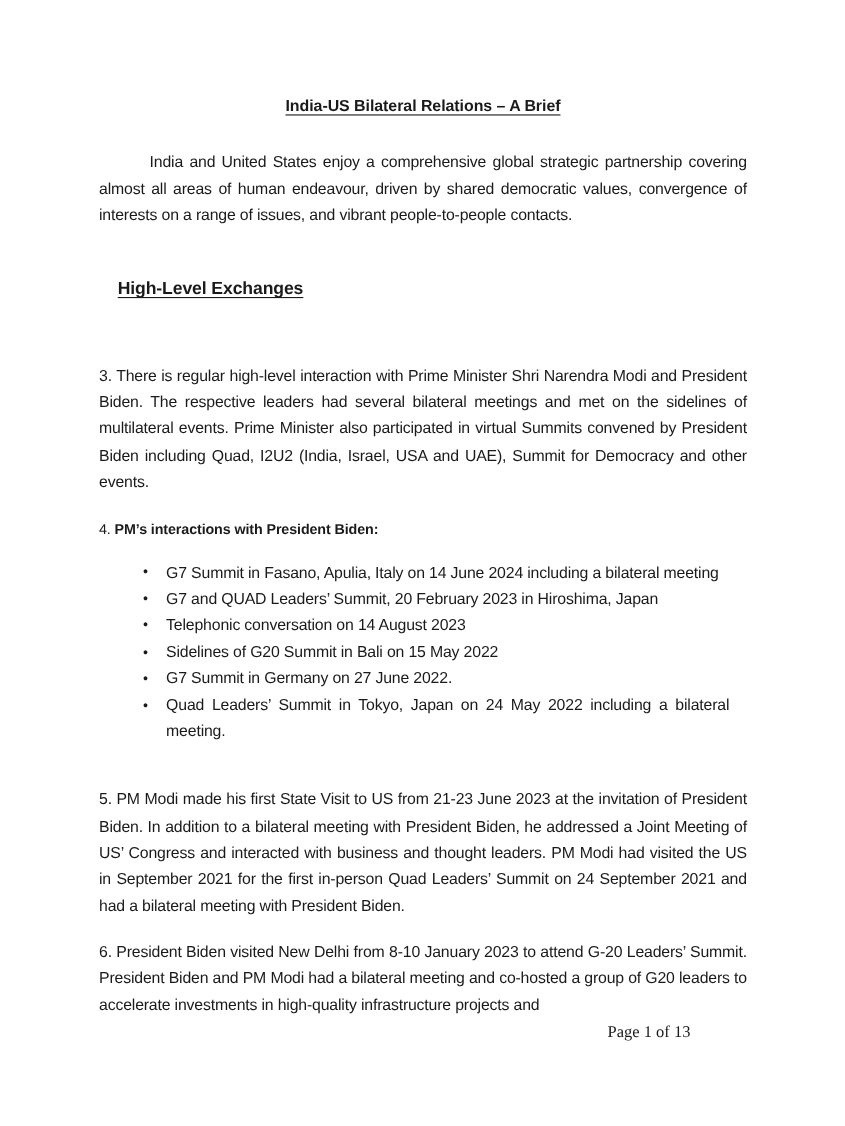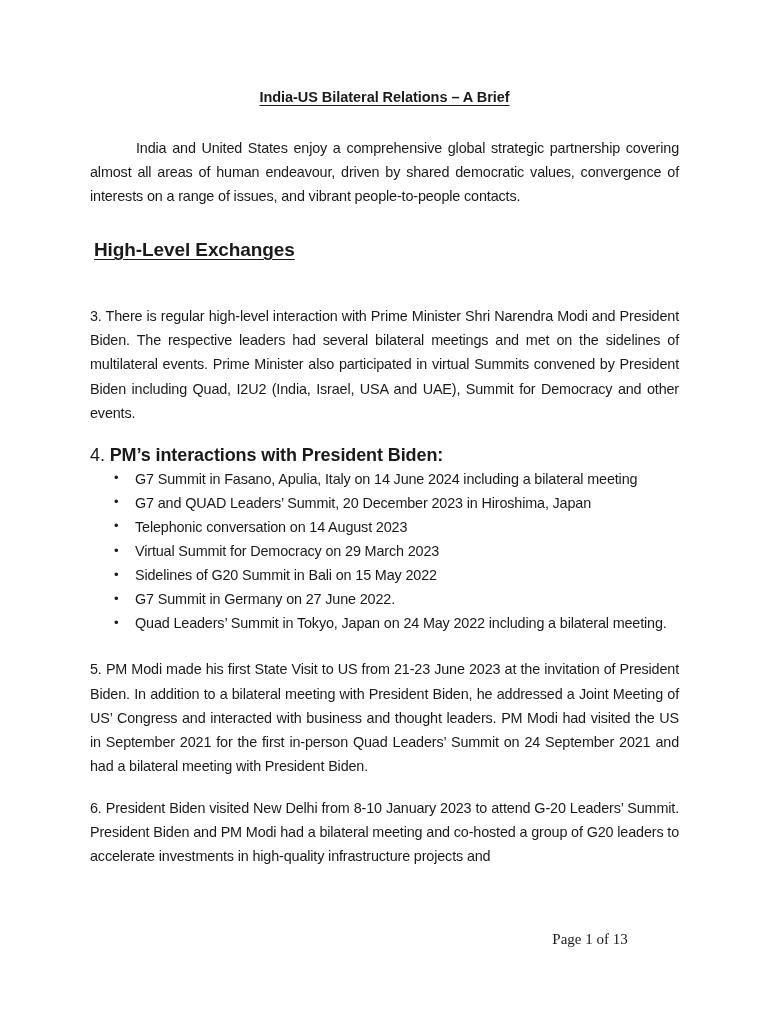--- a/index.html
+++ b/index.html
@@ -54,49 +54,49 @@
     margin: 0;
     letter-spacing: -0.15px;
     word-spacing: 0px;
     hyphens: none;
   }
   .para.indent-first {
     text-indent: 46px;
   }
 
   .section-head {
-    font-size: 19px;
+    font-size: 16px;
     font-weight: bold;
     line-height: 24px;
     letter-spacing: -0.1px;
-    margin: 4px;
+    margin: 17px;
   }
   .section-head span.u {
     text-decoration: underline;
     text-underline-offset: 3px;
   }
 
   .gap-22 { height: 22px; }
   .gap-28 { height: 28px; }
   .gap-18 { height: 18px; }
   .gap-20 { height: 20px; }
   .gap-26 { height: 26px; }
 
   .numbered-bold {
-    font-size: 18px;
+    font-size: 13px;
     line-height: 24px;
     letter-spacing: -0.1px;
     margin: 0;
   }
   .numbered-bold .lead { font-weight: normal; }
   .numbered-bold .bold { font-weight: bold; }
 
   ul.bullets {
     list-style: none;
-    margin: 0;
+    margin: 16px;
     padding: 0;
   }
   ul.bullets > li {
     position: relative;
     padding-left: 45px;
     font-size: 14.4px;
     line-height: 24.1px;
     letter-spacing: -0.15px;
     text-align: justify;
   }
@@ -154,23 +154,22 @@
     <div class="gap-18"></div>
 
     <p class="para">3. There is regular high-level interaction with Prime Minister Shri Narendra Modi and President Biden. The respective leaders had several bilateral meetings and met on the sidelines of multilateral events. Prime Minister also participated in virtual Summits convened by President Biden including Quad, I2U2 (India, Israel, USA and UAE), Summit for Democracy and other events.</p>
 
     <div class="gap-18"></div>
 
     <p class="numbered-bold"><span class="lead">4.</span> <span class="bold">PM’s interactions with President Biden:</span></p>
 
     <ul class="bullets">
       <li class="plain">G7 Summit in Fasano, Apulia, Italy on 14 June 2024 including a bilateral meeting</li>
-      <li class="plain">G7 and QUAD Leaders’ Summit, 20 December 2023 in Hiroshima, Japan</li>
+      <li class="plain">G7 and QUAD Leaders’ Summit, 20 February 2023 in Hiroshima, Japan</li>
       <li class="plain">Telephonic conversation on 14 August 2023</li>
-      <li class="plain">Virtual Summit for Democracy on 29 March 2023</li>
       <li class="plain">Sidelines of G20 Summit in Bali on 15 May 2022</li>
       <li class="plain">G7 Summit in Germany on 27 June 2022.</li>
       <li>Quad Leaders’ Summit in Tokyo, Japan on 24 May 2022 including a bilateral meeting.</li>
     </ul>
 
     <div class="gap-22"></div>
 
     <p class="para">5. PM Modi made his first State Visit to US from 21-23 June 2023 at the invitation of President Biden. In addition to a bilateral meeting with President Biden, he addressed a Joint Meeting of US’ Congress and interacted with business and thought leaders. PM Modi had visited the US in September 2021 for the first in-person Quad Leaders’ Summit on 24 September 2021 and had a bilateral meeting with President Biden.</p>
 
     <div class="gap-18"></div>

